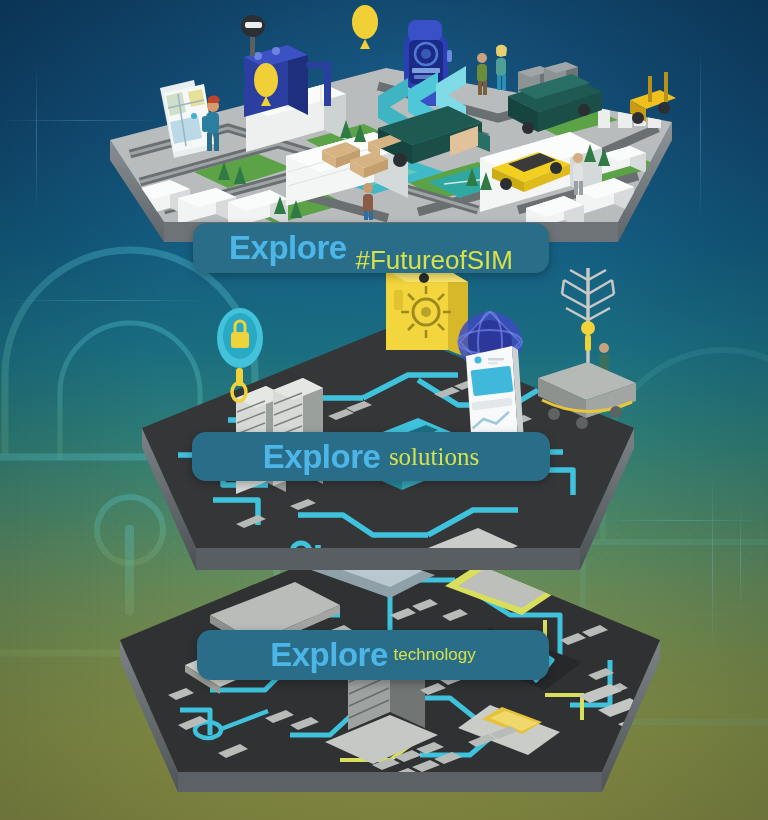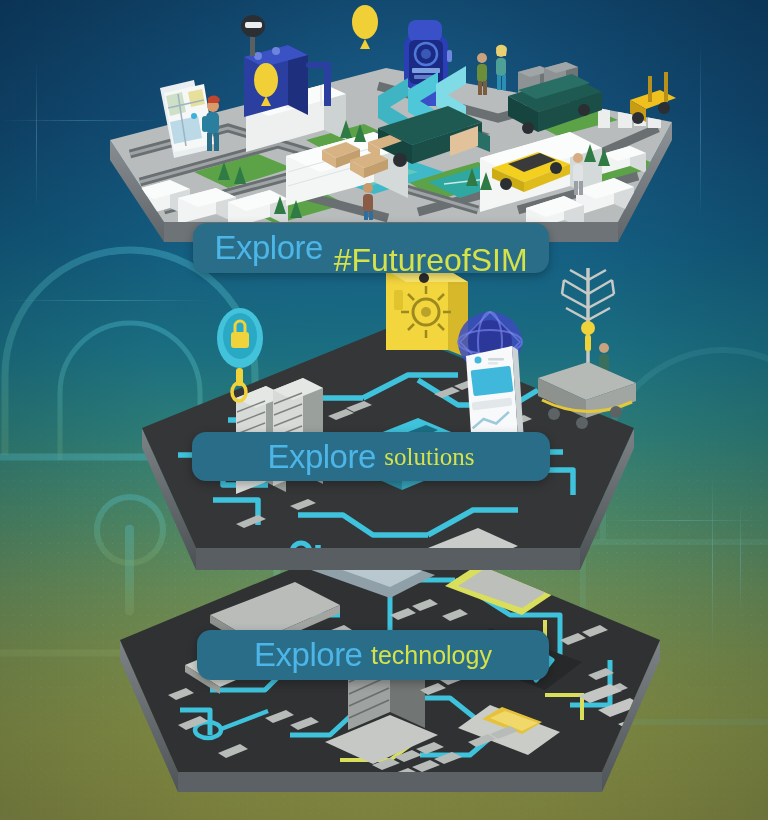--- a/index.html
+++ b/index.html
@@ -74,37 +74,37 @@
     border-radius:14px;
     display:flex;
     align-items:center;
     justify-content:center;
     box-shadow:0 3px 10px rgba(0,0,0,.28);
     white-space:nowrap;
     z-index:60;
   }
   .badge .b-main {
     color:#4cb6e8;
-    font-weight:normal;
+    font-weight:bold;
     letter-spacing:-0.5px;
   }
   .badge .b-sub {
     color:#d6e24a;
     font-weight:400;
     margin-left:.34em;
   }
   #badge-top      { left:193px; top:223px; width:356px; height:50px; }
   #badge-top .b-main { font-size:33px; }
-  #badge-top .b-sub  { font-size:32px;margin-top:25px; }
+  #badge-top .b-sub  { font-size:26px;margin-top:25px; }
   #badge-mid      { left:192px; top:432px; width:358px; height:49px; }
   #badge-mid .b-main { font-size:33px; }
   #badge-mid .b-sub  { font-size:25px;font-family:Liberation Serif, serif; }
   #badge-bot      { left:197px; top:630px; width:352px; height:50px; }
   #badge-bot .b-main { font-size:33px; }
-  #badge-bot .b-sub  { font-size:25px; }
+  #badge-bot .b-sub  { font-size:17px; }
 </style>
 </head>
 <body>
 
 <div id="stage">
 
   <div class="bg-base"></div>
   <div class="bg-glow-top"></div>
 
   <svg class="bg-lock" viewBox="0 0 330 460">

